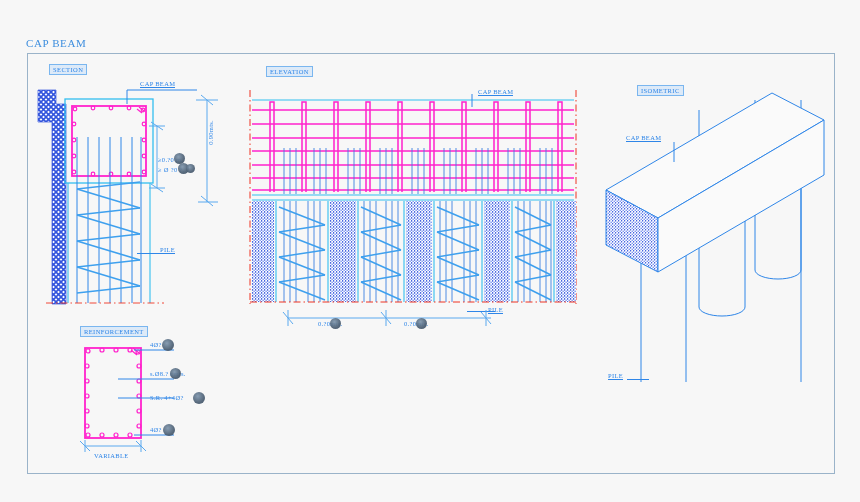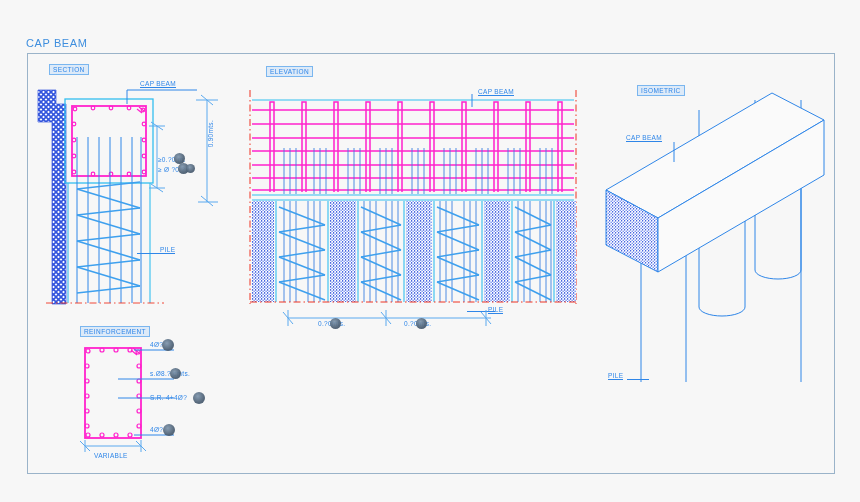--- a/index.html
+++ b/index.html
@@ -1,19 +1,19 @@
 <!DOCTYPE html>
 <html><head>
 <meta charset="utf-8">
 <style>
   html,body{margin:0;padding:0;background:#f7f7f7;}
   body{width:860px;height:502px;overflow:hidden;
        font-family:"Liberation Sans", sans-serif;}
   #sheet{position:relative;width:860px;height:502px;background:#f7f7f7;}
-  .abs{position:absolute;}
+  .abs{position:absolute;font-family:Liberation Serif, serif;}
   .ttl{font-size:11px;color:#3e8ede;letter-spacing:.6px;}
   .lbl{font-size:6.5px;color:#2f86e8;letter-spacing:.3px;white-space:nowrap;}
   .lbl-u{border-bottom:1px solid #2f86e8;padding-bottom:0px;}
   .boxlbl{font-size:6.5px;color:#2f86e8;letter-spacing:.4px;
           border:1px solid #7ab6ef;background:#ddeaf8;
           padding:1px 3px;white-space:nowrap;}
   .vert{writing-mode:vertical-rl;transform:rotate(180deg);}
   .frame{border:1px solid #9ab3c9;}
   svg{display:block;overflow:visible;}
   .blurdot{position:absolute;border-radius:50%;

